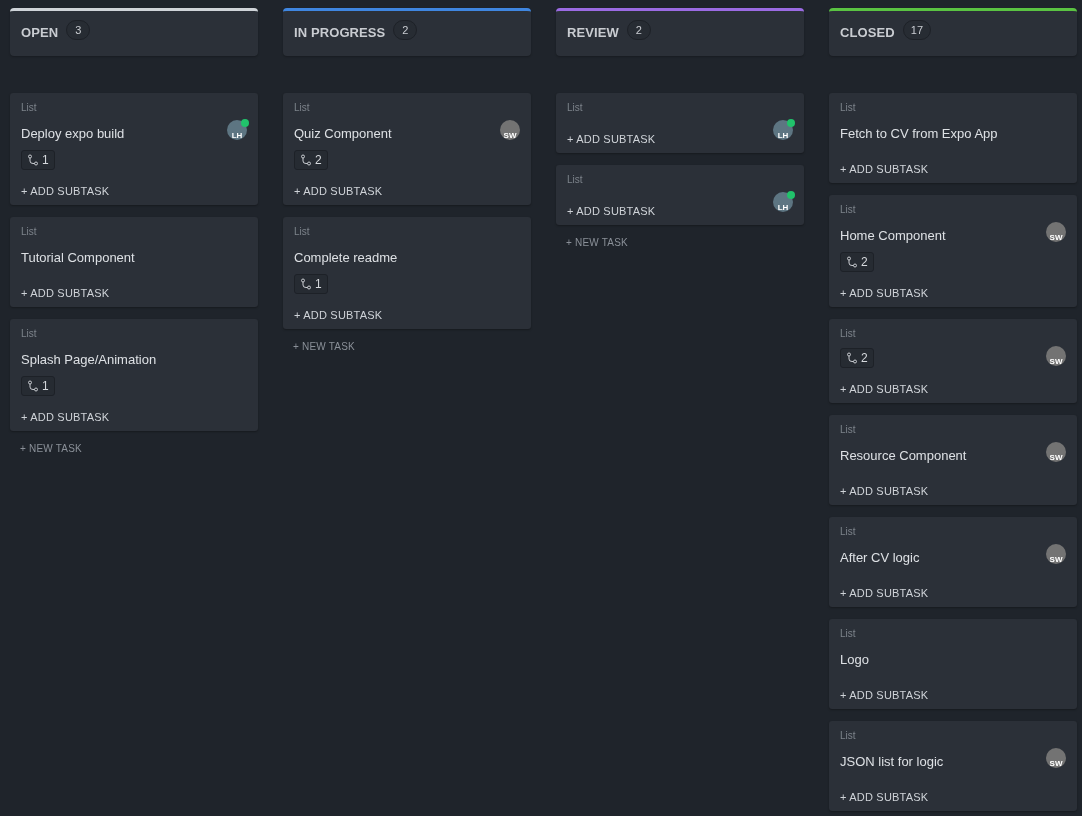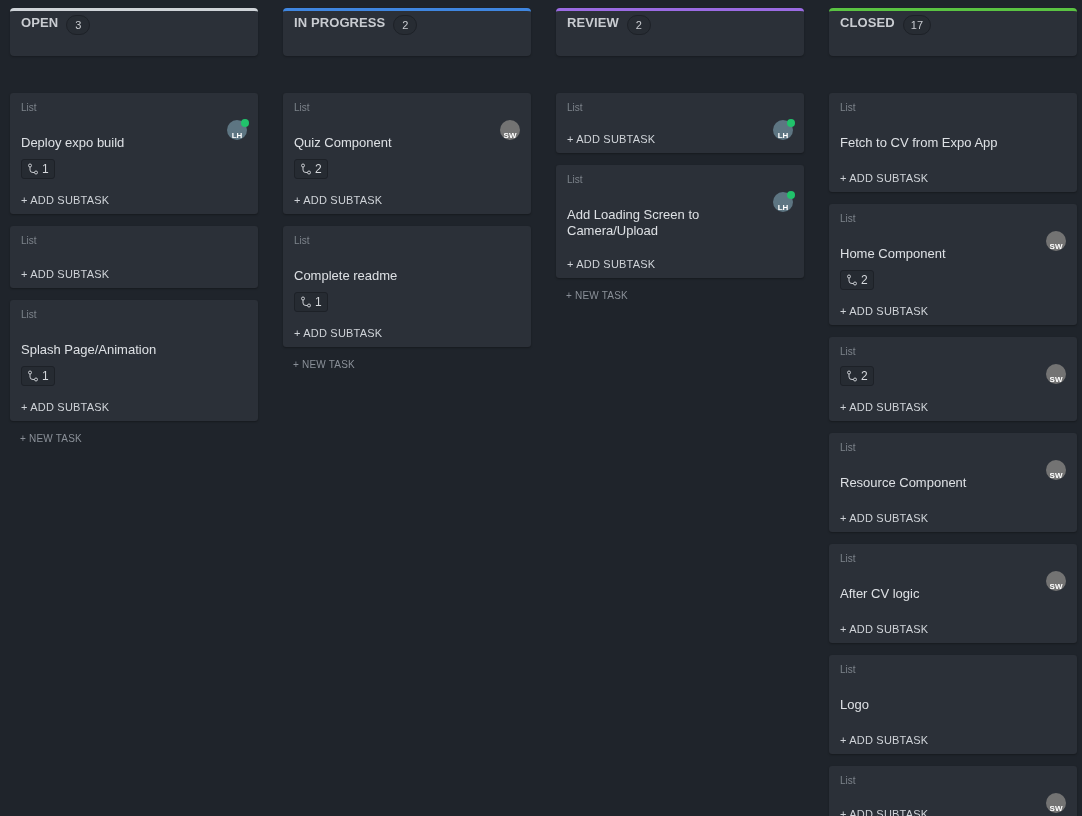--- a/index.html
+++ b/index.html
@@ -17,22 +17,22 @@
     position: absolute;
     top: 8px;
     width: 248px;
   }
   .col-header {
     height: 48px;
     background: #2b3038;
     border-radius: 4px;
     border-top: 3px solid #cfd3d8;
     display: flex;
-    align-items: flex-start;
-    padding: 4px 11px;
+    align-items: flex-end;
+    padding: 16px 11px;
     box-shadow: 0 1px 2px rgba(0,0,0,0.25);
   }
   .col-title {
     font-size: 13px;
     font-weight: bold;
     color: #c9ccd1;
     letter-spacing: 0.1px;
   }
   .col-count {
     margin-left: 8px;
@@ -64,21 +64,21 @@
   }
   .card-list {
     font-size: 10px;
     color: #7d838b;
     line-height: 12px;
   }
   .card-title {
     font-size: 13px;
     color: #dde0e4;
     line-height: 16px;
-    margin-top: 21px;
+    margin-top: 12px;
   }
   .subtask-badge {
     display: inline-flex;
     align-items: center;
     gap: 3px;
     margin-top: 8px;
     height: 20px;
     padding: 0 5px;
     border: 1px solid #1d2127;
     border-radius: 3px;
@@ -153,20 +153,21 @@
           <span>1</span>
         </div>
         <div class="avatar lh">
           <span>LH</span>
           <span class="online"></span>
         </div>
         <div class="add-subtask">+ ADD SUBTASK</div>
       </div>
       <div class="card">
         <div class="card-list">List</div>
+        <div class="card-title">Tutorial Component</div>
         <div class="add-subtask">+ ADD SUBTASK</div>
       </div>
       <div class="card has-badge">
         <div class="card-list">List</div>
         <div class="card-title">Splash Page/Animation</div>
         <div class="subtask-badge">
           <span>
               <svg width="12" height="12" viewBox="0 0 12 12">
                 <circle cx="3" cy="2.5" r="1.5" fill="none" stroke="#c9ccd1" stroke-width="1"></circle>
                 <path d="M3 4 V7 Q3 9.5 6 9.5 H7.5" fill="none" stroke="#c9ccd1" stroke-width="1"></path>
@@ -233,21 +234,20 @@
       <div class="card two-line">
         <div class="card-list">List</div>
         <div class="avatar lh">
           <span>LH</span>
           <span class="online"></span>
         </div>
         <div class="add-subtask">+ ADD SUBTASK</div>
       </div>
       <div class="card two-line">
         <div class="card-list">List</div>
-        <div class="card-title">Add Loading Screen to Camera/Upload</div>
         <div class="avatar lh">
           <span>LH</span>
           <span class="online"></span>
         </div>
         <div class="add-subtask">+ ADD SUBTASK</div>
       </div>
       <div class="new-task">+ NEW TASK</div>
     </div>
   </div>
 
@@ -313,20 +313,21 @@
         </div>
         <div class="add-subtask">+ ADD SUBTASK</div>
       </div>
       <div class="card">
         <div class="card-list">List</div>
         <div class="card-title">Logo</div>
         <div class="add-subtask">+ ADD SUBTASK</div>
       </div>
       <div class="card">
         <div class="card-list">List</div>
+        <div class="card-title">JSON list for logic</div>
         <div class="avatar sw">
           <span>SW</span>
         </div>
         <div class="add-subtask">+ ADD SUBTASK</div>
       </div>
     </div>
   </div>
 
 </div>
 

